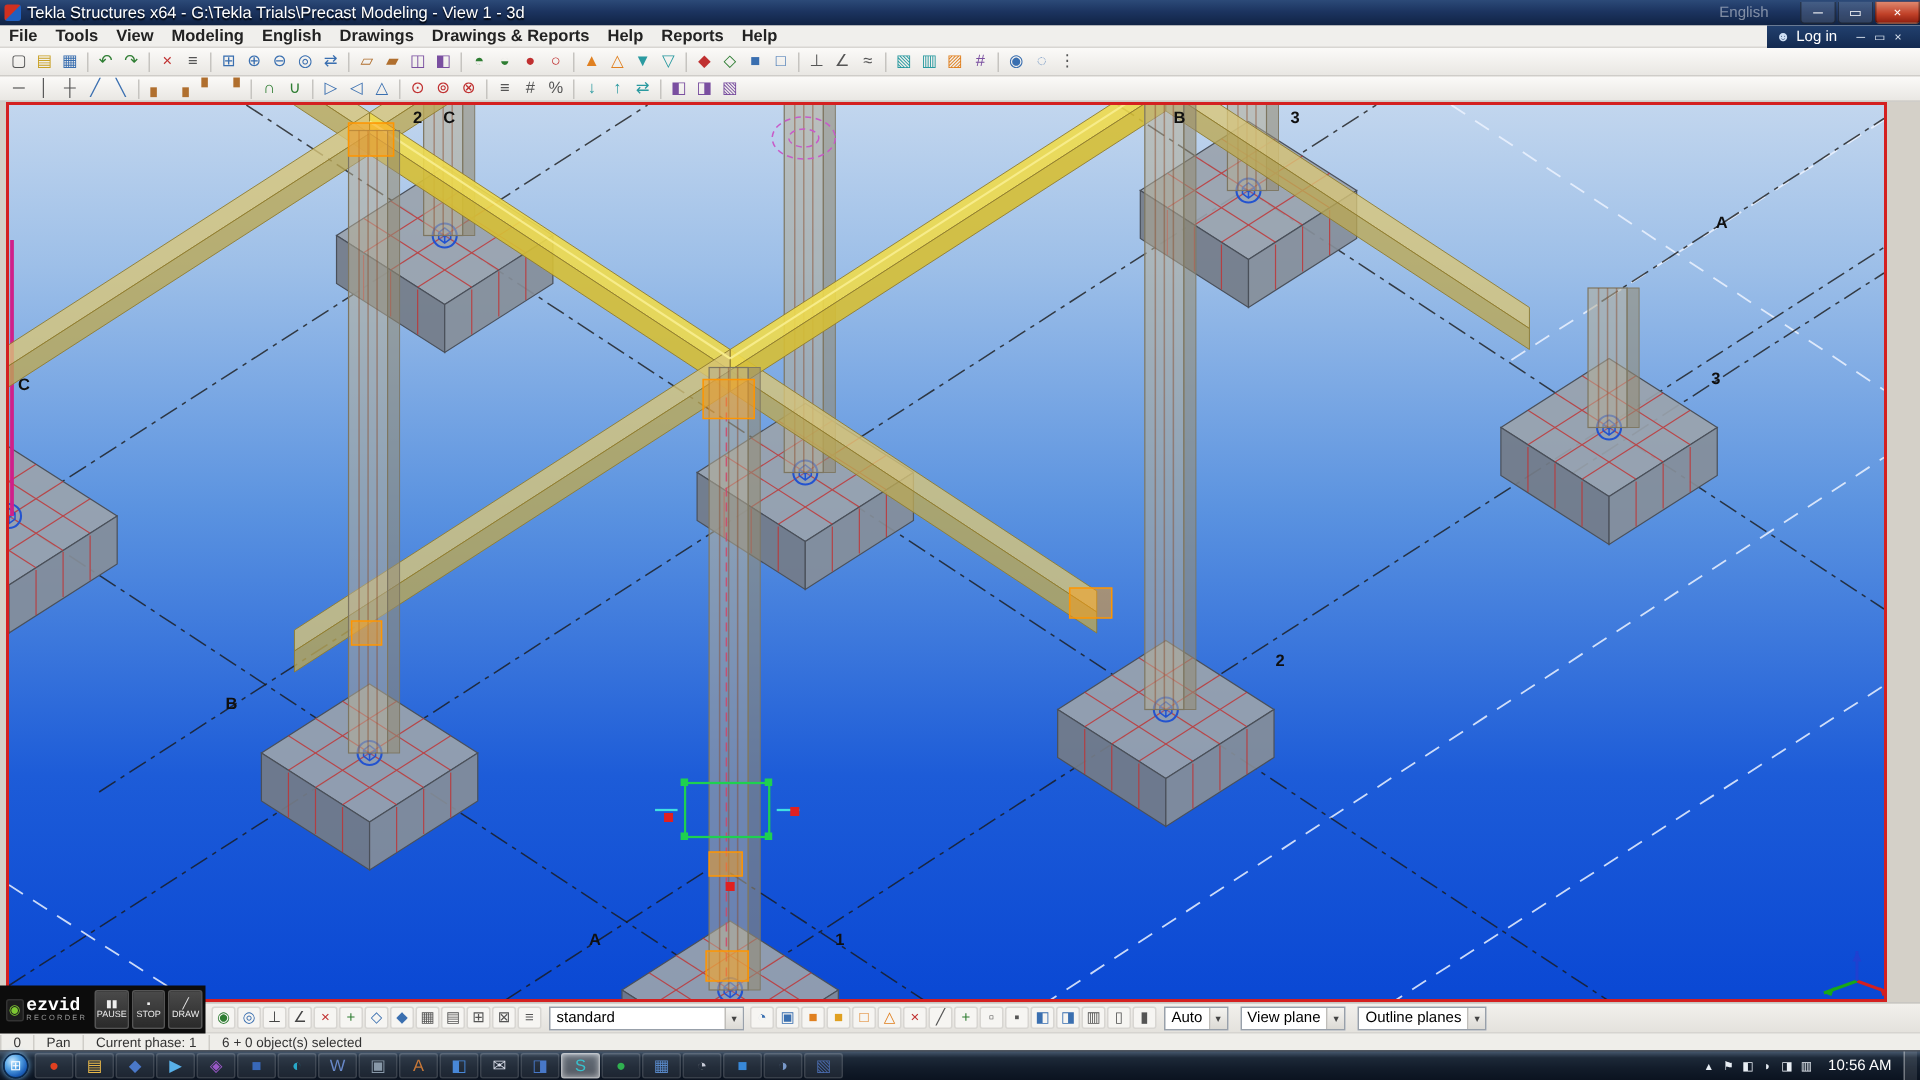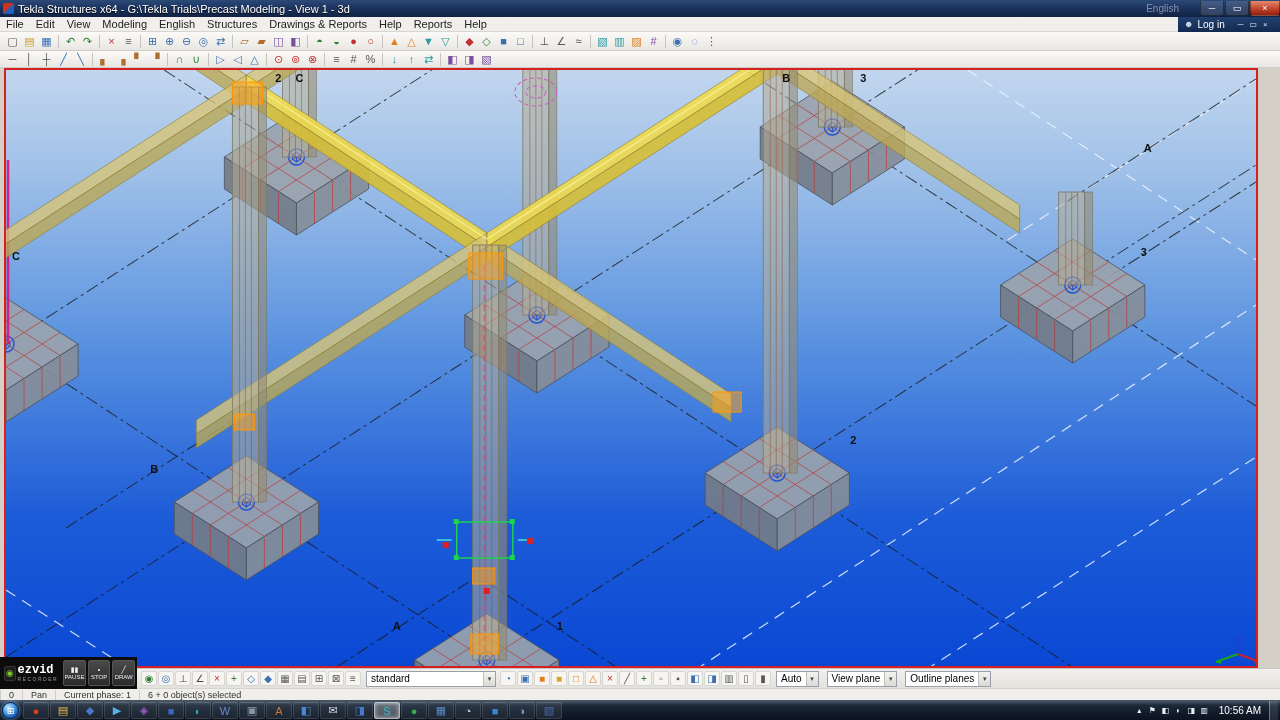--- a/index.html
+++ b/index.html
@@ -17,21 +17,21 @@
   .title-right { margin-left:auto; display:flex; align-items:center; height:100%; }
   .faint { color:rgba(255,255,255,.45); font-size:10px; margin-right:20px; }
   .win-btn { width:24px; height:15px; display:flex; align-items:center; justify-content:center;
     color:#fff; font-size:9px; background:rgba(255,255,255,.13); border:1px solid rgba(0,0,0,.4);
     border-top:none; margin-left:1px; border-radius:0 0 3px 3px; }
   .win-btn.close { width:30px; background:linear-gradient(180deg,#e08a70,#c04028 60%,#902010); }
 
   
   .menu-row { height:15px; background:#f0efec; border-bottom:1px solid #d8d6d2;
     display:flex; align-items:center; font-size:11px; color:#222; }
-  .menu-item { padding:0 6px; height:100%; display:flex; align-items:center; }
+  .menu-item { padding:0 6px; height:100%; display:flex; align-items:center;font-weight:bold; }
   .menu-right { margin-left:auto; height:15px; display:flex; align-items:center;
     background:linear-gradient(180deg,#22406e,#132a50); color:#fff; padding:0 6px; min-width:102px; }
   .login-ico { font-size:9px; margin-right:4px; color:#cfe0f5; }
   .login-label { font-size:10px; margin-right:10px; }
   .mdi-btn { font-size:8px; color:#dfe7f2; padding:0 3px; }
 
   
   .toolbar { background:linear-gradient(180deg,#fbfaf8,#e9e7e3); border-bottom:1px solid #cfcdc9;
     display:flex; align-items:center; padding-left:4px; }
   .tb1 { height:19px; } .tb2 { height:17px; }
@@ -120,25 +120,25 @@
     <div class="title-right">
       <span class="faint">English</span>
       <div class="win-btn">─</div>
       <div class="win-btn">▭</div>
       <div class="win-btn close">×</div>
     </div>
   </div>
 
   <div class="menu-row">
     <span class="menu-item">File</span>
-    <span class="menu-item">Edit</span>
+    <span class="menu-item">Tools</span>
     <span class="menu-item">View</span>
     <span class="menu-item">Modeling</span>
     <span class="menu-item">English</span>
-    <span class="menu-item">Structures</span>
+    <span class="menu-item">Drawings</span>
     <span class="menu-item">Drawings &amp; Reports</span>
     <span class="menu-item">Help</span>
     <span class="menu-item">Reports</span>
     <span class="menu-item">Help</span>
     <div class="menu-right">
       <span class="login-ico">☻</span>
       <span class="login-label">Log in</span>
       <span class="mdi-btn">─</span>
       <span class="mdi-btn">▭</span>
       <span class="mdi-btn">×</span>

